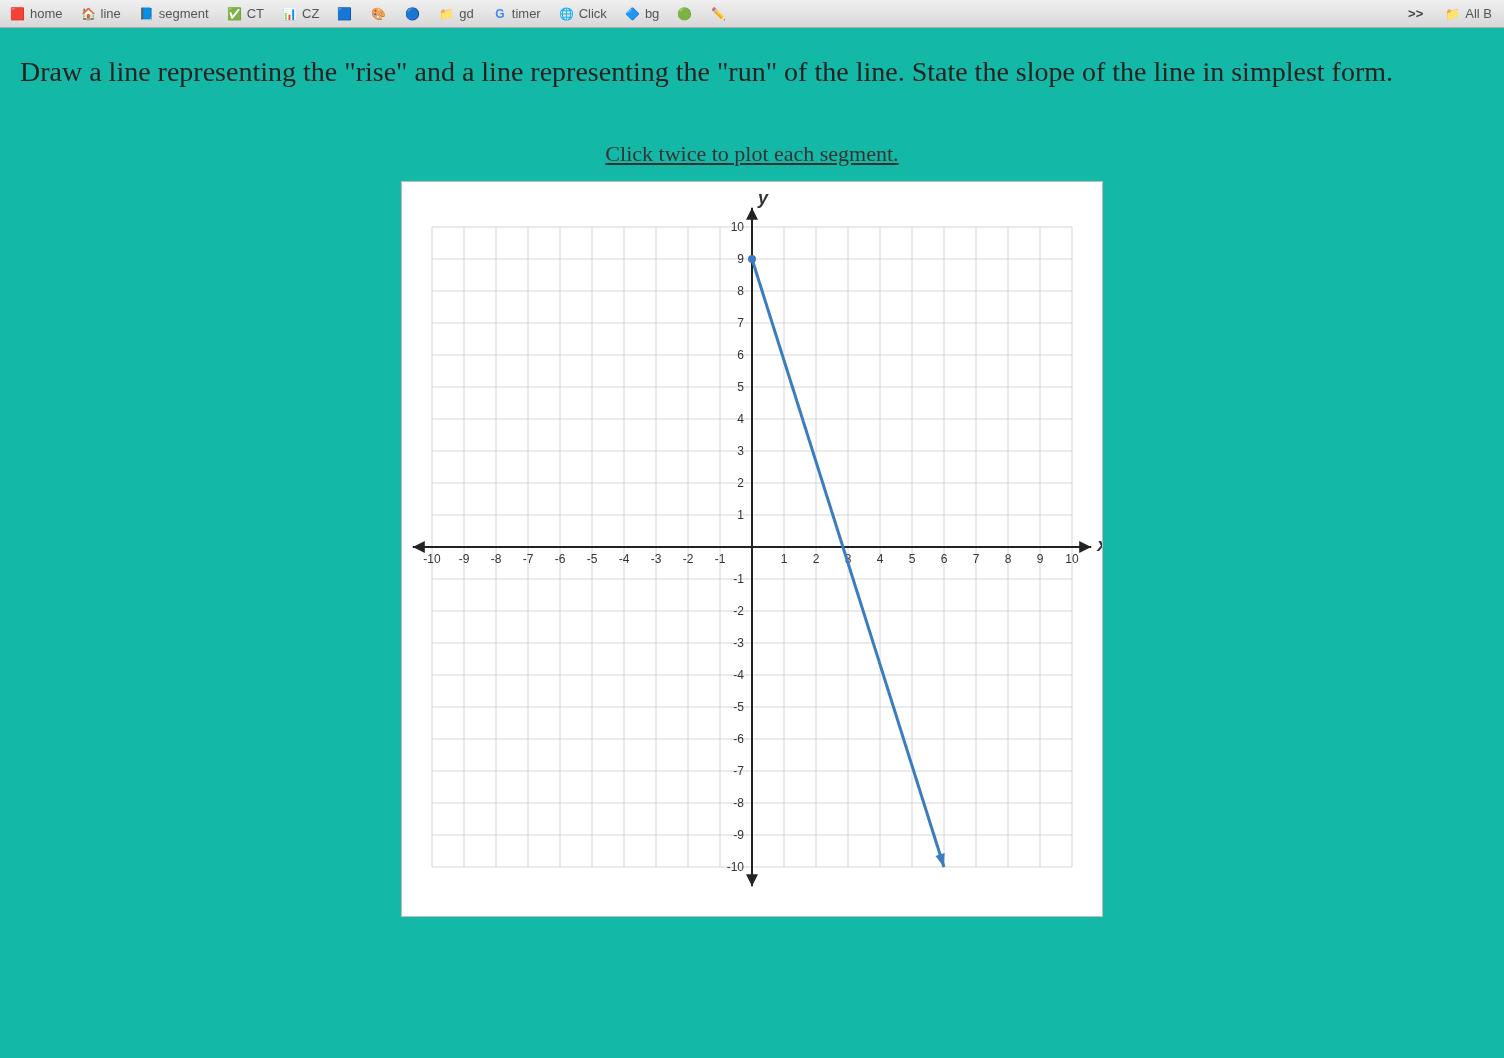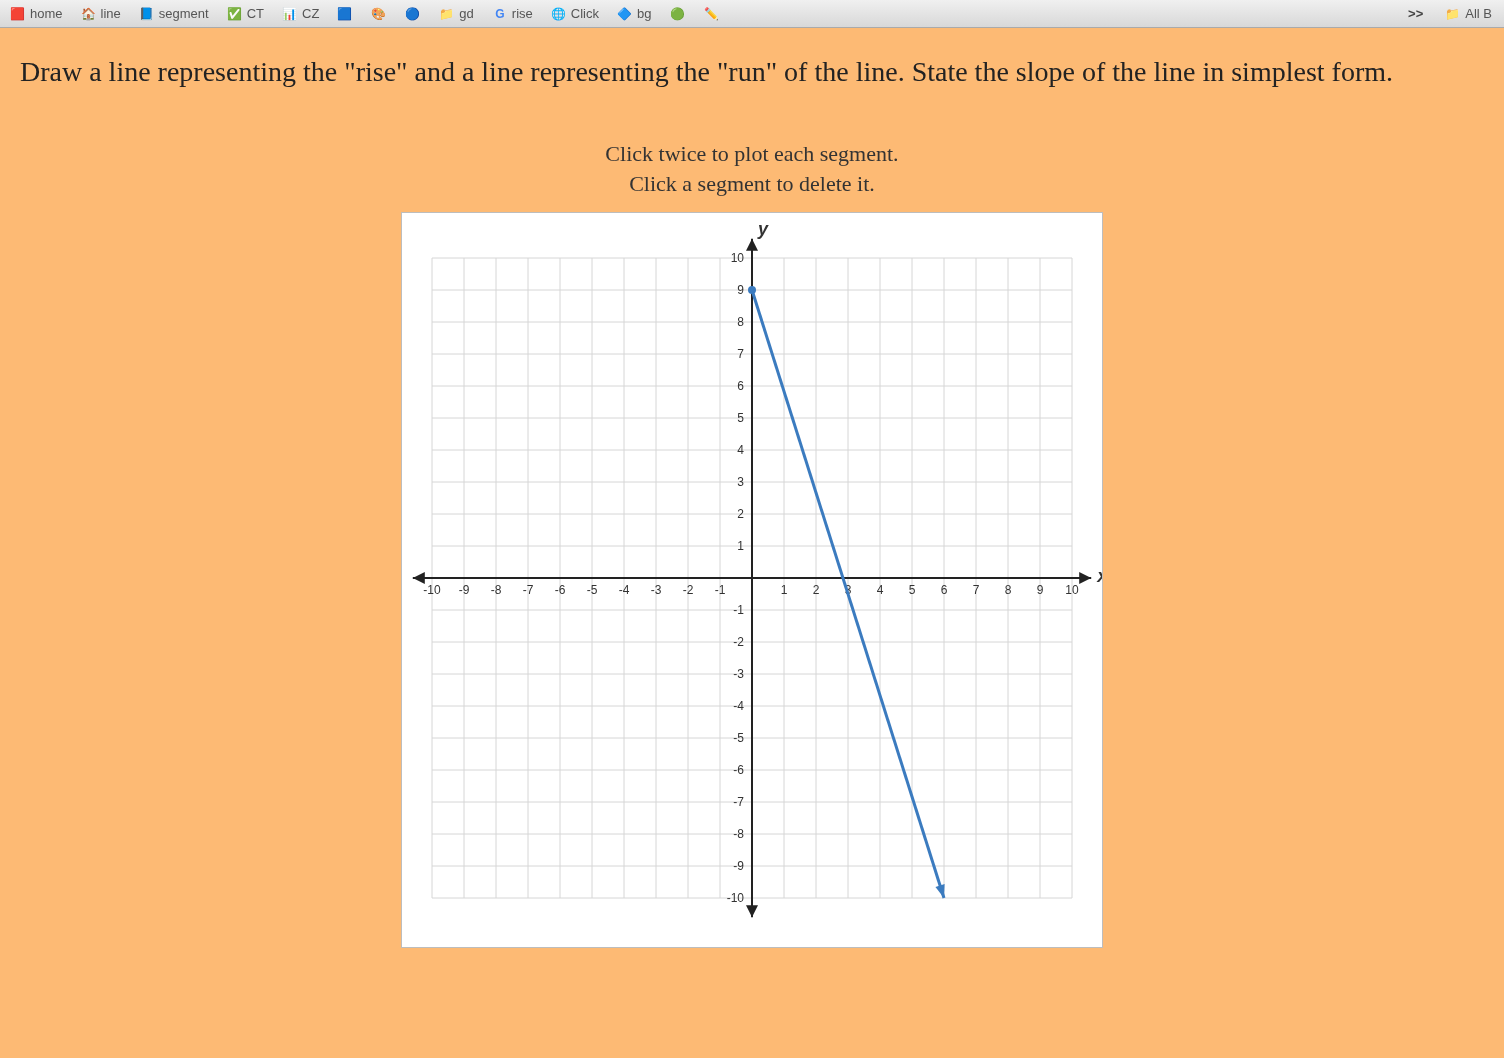--- a/index.html
+++ b/index.html
@@ -45,37 +45,38 @@
       font-weight: bold;
     }
     .folder-btn {
       display: flex;
       align-items: center;
       gap: 4px;
       padding: 2px 6px;
     }
     .content {
       padding: 24px 20px 0 20px;
-      background: #fdba74;
+      background: #14b8a6;
       height: calc(100% - 28px);
     }
     .question-text {
       font-size: 28px;
       color: #222;
       line-height: 1.45;
       font-family: Georgia, serif;
       margin-bottom: 46px;
     }
     .instructions {
       text-align: center;
       font-size: 22px;
       color: #333;
       line-height: 1.4;
       margin-bottom: 12px;
       font-family: Georgia, serif;
+      text-decoration: underline;
     }
     .chart-wrap {
       display: flex;
       justify-content: center;
     }
     .chart-box {
       border: 1px solid #bdbdbd;
       background: #fff;
       padding: 0;
     }
@@ -122,21 +123,21 @@
     </div>
   <div class="bookmark">
       <span class="bookmark-icon">🔵</span>
     </div>
   <div class="bookmark">
       <span class="bookmark-icon">📁</span>
       <span>gd</span>
     </div>
   <div class="bookmark">
       <span class="bookmark-icon" style="font-weight:bold;color:#4285f4">G</span>
-      <span>rise</span>
+      <span>timer</span>
     </div>
   <div class="bookmark">
       <span class="bookmark-icon">🌐</span>
       <span>Click</span>
     </div>
   <div class="bookmark">
       <span class="bookmark-icon">🔷</span>
       <span>bg</span>
     </div>
   <div class="bookmark">
@@ -150,21 +151,20 @@
   <div class="folder-btn">
       <span class="bookmark-icon">📁</span>
       <span>All B</span>
     </div>
 </div>
 
 <div class="content">
   <div class="question-text">Draw a line representing the "rise" and a line representing the "run" of the line. State the slope of the line in simplest form.</div>
   <div class="instructions">
     <div>Click twice to plot each segment.</div>
-    <div>Click a segment to delete it.</div>
   </div>
 
   <div class="chart-wrap">
     <div class="chart-box">
       <svg id="plot" width="700" height="730">
           <line x1="30" y1="45" x2="30" y2="685" stroke="#d6d6d6" stroke-width="1"></line>
           <line x1="30" y1="685" x2="670" y2="685" stroke="#d6d6d6" stroke-width="1"></line>
           <line x1="62" y1="45" x2="62" y2="685" stroke="#d6d6d6" stroke-width="1"></line>
           <line x1="30" y1="653" x2="670" y2="653" stroke="#d6d6d6" stroke-width="1"></line>
           <line x1="94" y1="45" x2="94" y2="685" stroke="#d6d6d6" stroke-width="1"></line>

